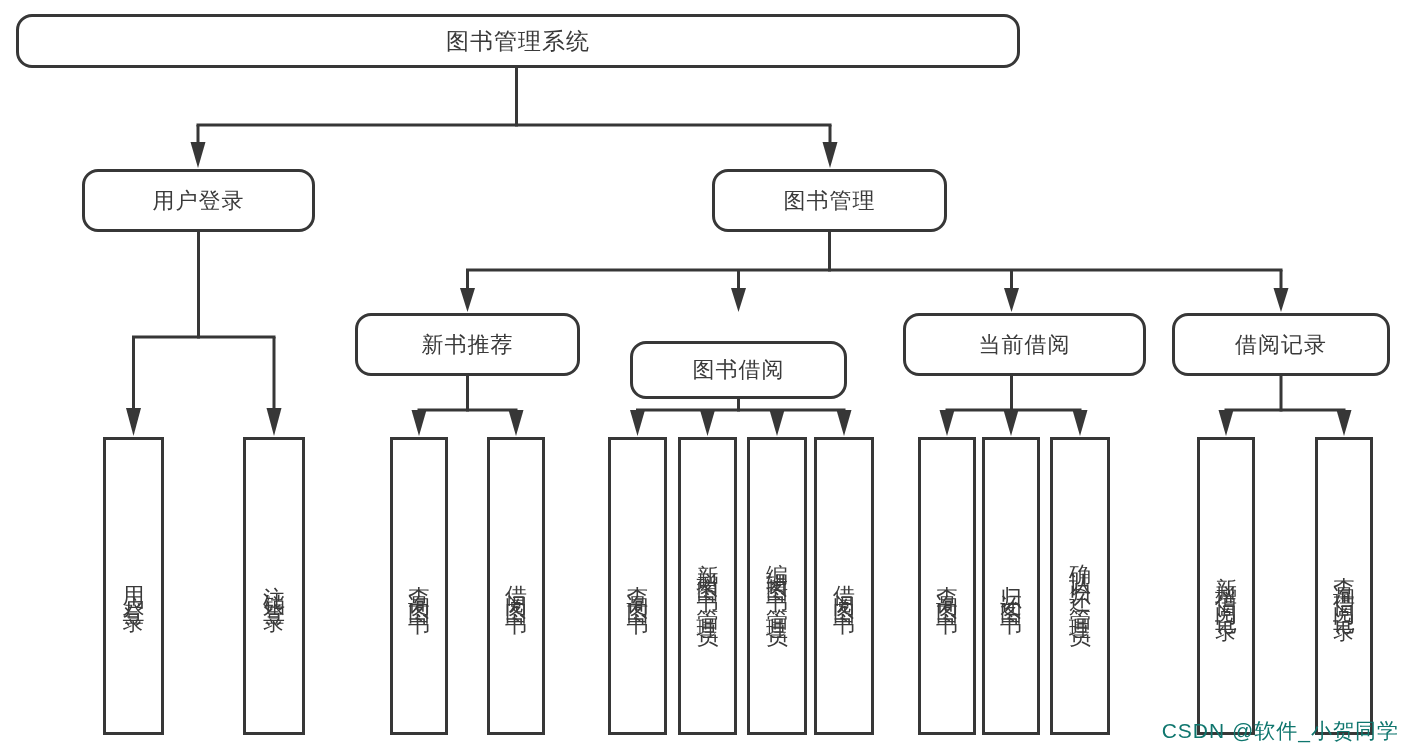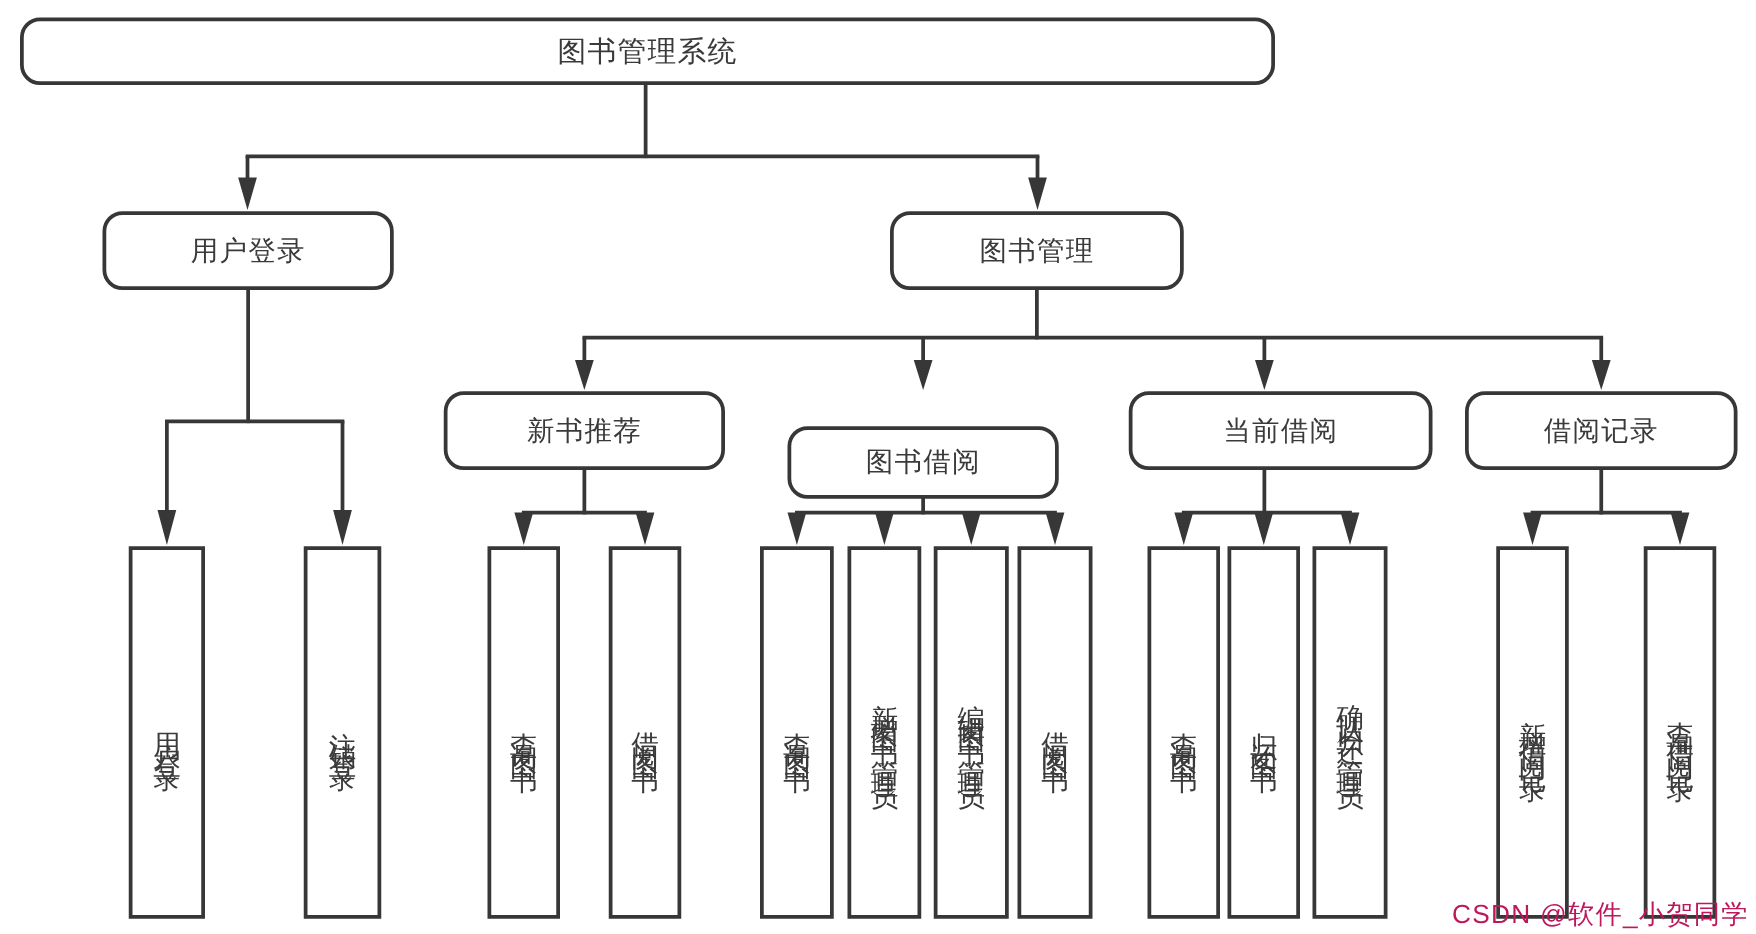--- a/index.html
+++ b/index.html
@@ -23,21 +23,21 @@
   .node.h{letter-spacing:1px;border-radius:16px;}
   .node.root{font-size:23px;}
   .node.v{
     writing-mode:vertical-rl;
     letter-spacing:9px;
     font-size:22px;
     white-space:normal;
   }
   .watermark{
     position:absolute;right:6px;bottom:2px;
-    color:#be185d;font-size:21px;letter-spacing:1px;
+    color:#0f766e;font-size:21px;letter-spacing:1px;
     z-index:5;
   }
 </style>
 </head>
 <body>
 
 <div class="canvas">
 
   <svg class="wires" viewBox="0 0 1405 747" xmlns="http://www.w3.org/2000/svg">
 

